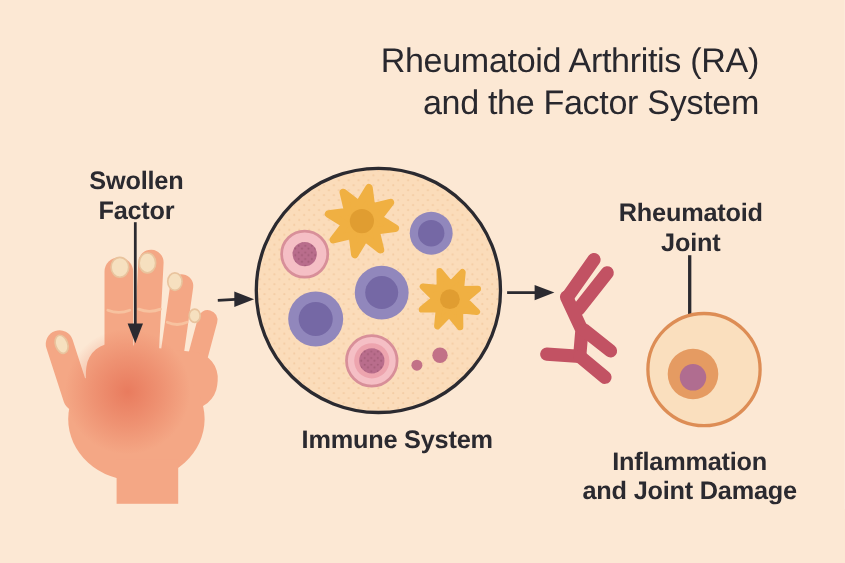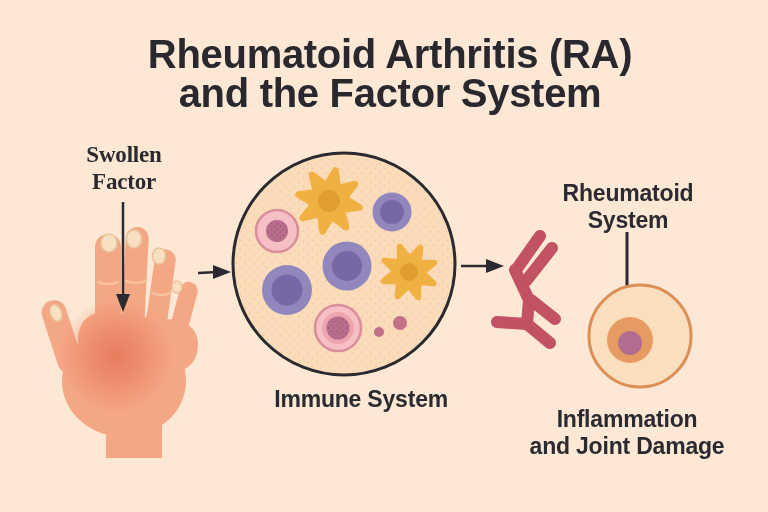--- a/index.html
+++ b/index.html
@@ -7,22 +7,22 @@
     position:relative;width:768px;height:512px;overflow:hidden;
     font-family:"Liberation Sans", sans-serif;
     background:#fce8d4;
   }
   .canvas svg{position:absolute;left:0;top:0;}
   .lbl{
     position:absolute;text-align:center;color:#2b2a30;
     font-weight:600;font-size:23px;line-height:27px;letter-spacing:-0.2px;
   }
   .title{
-    position:absolute;left:90px;top:35px;width:600px;text-align:center;
-    color:#29282e;font-weight:700;font-size:40px;line-height:39px;letter-spacing:-0.3px;
+    position:absolute;left:90px;top:35px;width:600px;text-align:right;
+    color:#29282e;font-weight:400;font-size:31px;line-height:39px;letter-spacing:-0.3px;
   }
 </style>
 </head>
 <body>
 
 <div class="canvas">
 
   <svg width="768" height="512" viewBox="0 0 768 512">
     <defs>
       <radialGradient id="swell" cx="50%" cy="50%" r="50%">
@@ -149,30 +149,30 @@
       <circle cx="630" cy="340" r="23" fill="#e59b62"></circle>
       <circle cx="630" cy="343" r="12" fill="#b06d90"></circle>
     </g>
   </svg>
 
   <div class="title">
     <div>Rheumatoid Arthritis (RA)</div>
     <div>and the Factor System</div>
   </div>
 
-  <div class="lbl" style="left:34px;top:141px;width:180px;font-family:Liberation Serif, serif;">
+  <div class="lbl" style="left:34px;top:151px;width:180px;">
     <div>Swollen</div>
     <div>Factor</div>
   </div>
 
   <div class="lbl" style="left:248px;top:386px;width:200px;text-align:right;">Immune System</div>
 
   <div class="lbl" style="left:528px;top:180px;width:200px;">
     <div>Rheumatoid</div>
-    <div>System</div>
+    <div>Joint</div>
   </div>
 
   <div class="lbl" style="left:477px;top:406px;width:300px;">
     <div>Inflammation</div>
     <div>and Joint Damage</div>
   </div>
 
 </div>
 
 </body></html>

